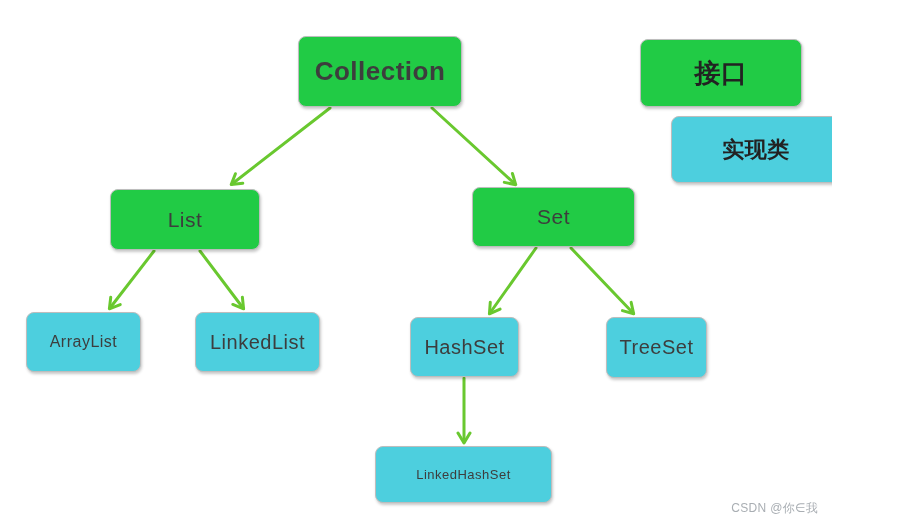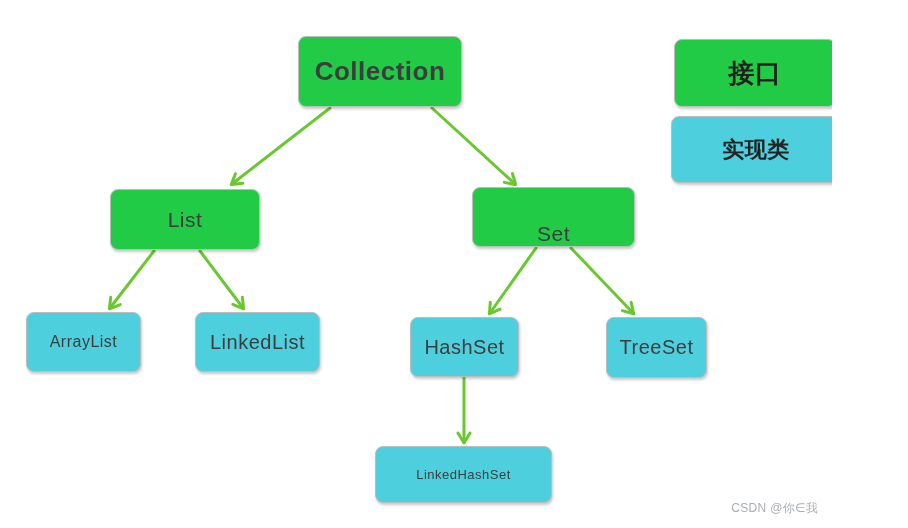--- a/index.html
+++ b/index.html
@@ -55,30 +55,30 @@
         <line x1="536" y1="248" x2="490" y2="313" stroke="#69c82f" stroke-width="3" stroke-linecap="round" marker-end="url(#arrowhead)"></line>
         <line x1="571" y1="248" x2="633" y2="313" stroke="#69c82f" stroke-width="3" stroke-linecap="round" marker-end="url(#arrowhead)"></line>
         <line x1="464" y1="378" x2="464" y2="442" stroke="#69c82f" stroke-width="3" stroke-linecap="round" marker-end="url(#arrowhead)"></line>
       </g>
   </svg>
 
   <div id="nodes">
       <div class="node interface bold" style="left: 298px; top: 36px; width: 164px; height: 71px; font-size: 26px; background: rgb(33, 203, 69);">
         <span style="color: rgb(61, 61, 61);">Collection</span>
       </div>
-      <div class="node interface bold" style="left: 674px; top: 39px; width: 162px; height: 68px; font-size: 26px; background: rgb(33, 203, 69); text-align: center;">
+      <div class="node interface bold" style="left: 640px; top: 39px; width: 162px; height: 68px; font-size: 26px; background: rgb(33, 203, 69); text-align: center;">
         <span style="color: rgb(34, 34, 34);">接口</span>
       </div>
       <div class="node impl bold" style="left: 671px; top: 116px; width: 170px; height: 67px; font-size: 22px; background: rgb(77, 207, 222);">
         <span style="color: rgb(34, 34, 34);">实现类</span>
       </div>
       <div class="node interface" style="left: 110px; top: 189px; width: 150px; height: 61px; font-size: 21px; background: rgb(33, 203, 69);">
         <span style="color: rgb(61, 61, 61);">List</span>
       </div>
-      <div class="node interface" style="left: 472px; top: 187px; width: 163px; height: 60px; font-size: 21px; background: rgb(33, 203, 69); align-items: flex-end;">
+      <div class="node interface" style="left: 472px; top: 187px; width: 163px; height: 60px; font-size: 21px; background: rgb(33, 203, 69);">
         <span style="color: rgb(61, 61, 61);">Set</span>
       </div>
       <div class="node impl" style="left: 26px; top: 312px; width: 115px; height: 60px; font-size: 16px; background: rgb(77, 207, 222);">
         <span style="color: rgb(61, 61, 61);">ArrayList</span>
       </div>
       <div class="node impl" style="left: 195px; top: 312px; width: 125px; height: 60px; font-size: 20px; background: rgb(77, 207, 222);">
         <span style="color: rgb(61, 61, 61);">LinkedList</span>
       </div>
       <div class="node impl" style="left: 410px; top: 317px; width: 109px; height: 60px; font-size: 20px; background: rgb(77, 207, 222);">
         <span style="color: rgb(61, 61, 61);">HashSet</span>

